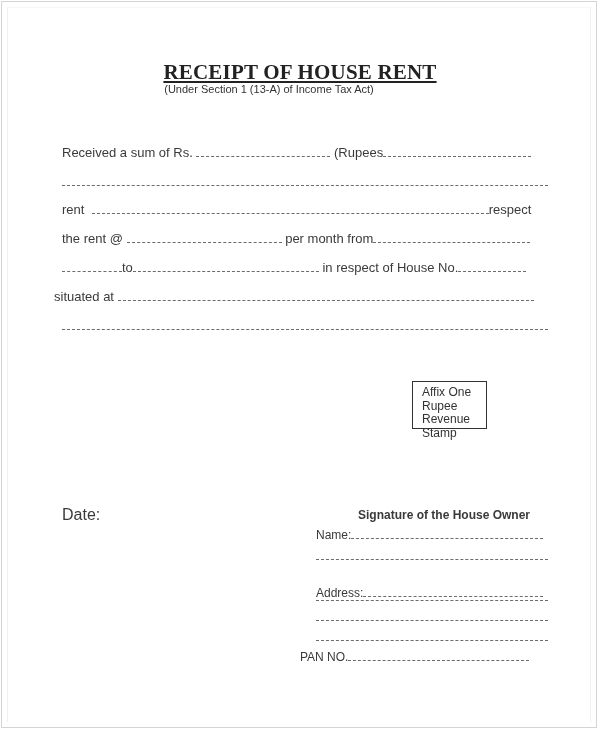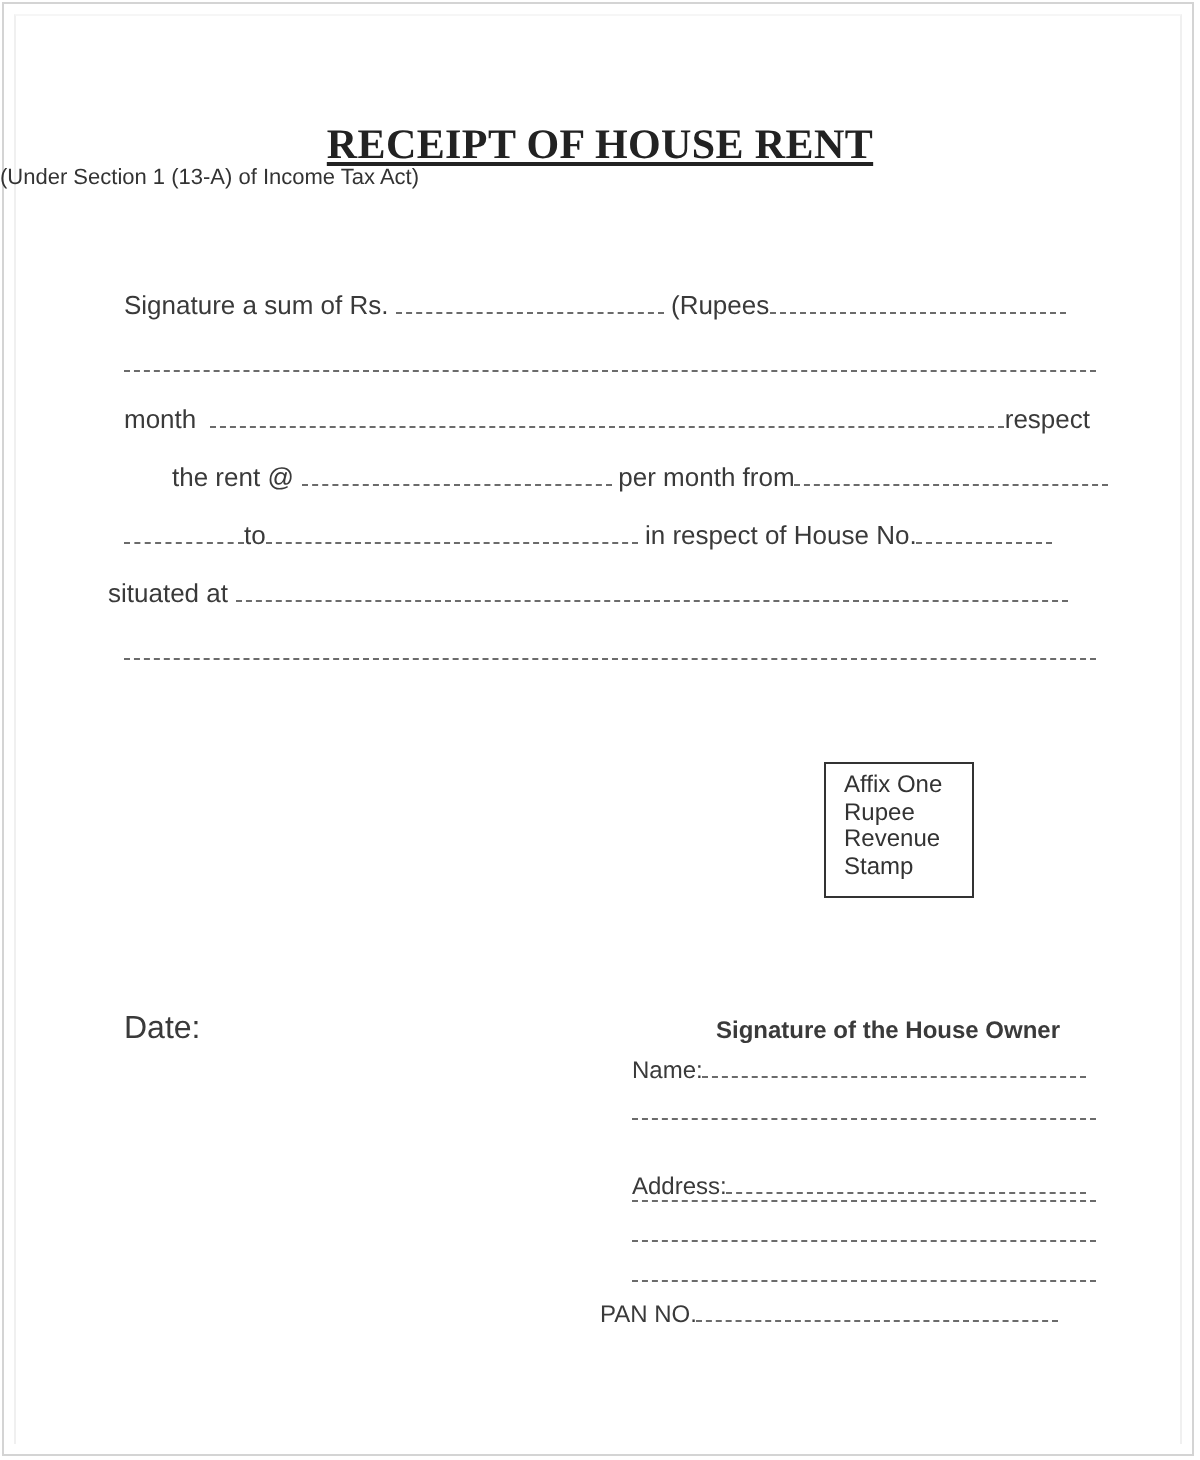--- a/index.html
+++ b/index.html
@@ -12,56 +12,56 @@
       position: absolute; left: 5px; top: 5px; right: 5px; bottom: 5px;
       border-left: 1px solid #f0f0f0; border-right: 1px solid #f0f0f0;
       border-top: 1px solid #f6f6f6;
     }
     .title {
       position: absolute; left: 0; width: 600px; top: 60px; text-align: center;
       font-family: "Liberation Serif", serif; font-weight: bold; font-size: 21px;
       color: #222; letter-spacing: 0.2px; text-decoration: underline;
     }
     .subtitle {
-      position: absolute; left: 0; width: 498px; top: 83px; 
-      font-family: "Liberation Sans", sans-serif; font-size: 11px; color: #333;
+      position: absolute; left: 0; width: 498px; top: 83px; text-align: center;
+      font-family: "Liberation Sans", sans-serif; font-size: 11px; color: #333; padding-left: 20px;
     }
     .line {
       position: absolute; font-family: "Liberation Sans", sans-serif; font-size: 13px;
       color: #3a3a3a; white-space: pre; line-height: 16px;
     }
     .blank {
       display: inline-block; border-bottom: 1px dashed #6b6b6b; height: 11px;
       vertical-align: baseline;
     }
     .stamp-box {
-      position: absolute; left: 412px; top: 381px; width: 75px; height: 68px;
+      position: absolute; left: 412px; top: 381px; width: 75px; height: 48px;
       border: 1px solid #333; box-sizing: border-box; padding: 4px 0 0 9px;
       font-family: "Liberation Sans", sans-serif; font-size: 12px; color: #333;
       line-height: 13.5px;
     }
     .stamp-box div { white-space: nowrap; }
   </style>
 </head>
 <body>
 
 <div class="page-frame">
   <div class="inner-frame"></div>
 </div>
 
 <div class="title">RECEIPT OF HOUSE RENT</div>
 <div class="subtitle">(Under Section 1 (13-A) of Income Tax Act)</div>
 
-<div class="line" style="left:62px; top:145px;"><span>Signature a sum of Rs.</span> <span class="blank" style="width:134px;"></span> <span>(Rupees</span><span class="blank" style="width:148px;"></span></div>
+<div class="line" style="left:62px; top:145px;"><span>Received a sum of Rs.</span> <span class="blank" style="width:134px;"></span> <span>(Rupees</span><span class="blank" style="width:148px;"></span></div>
 
 <div class="line" style="left:62px; top:174px;"><span class="blank" style="width:486px;"></span></div>
 
-<div class="line" style="left:62px; top:202px;"><span>month</span>  <span class="blank" style="width:397px;"></span><span>respect</span></div>
+<div class="line" style="left:62px; top:202px;"><span>rent</span>  <span class="blank" style="width:397px;"></span><span>respect</span></div>
 
-<div class="line" style="left:62px; top:231px;margin-left:24px;"><span>the rent @</span> <span class="blank" style="width:155px;"></span> <span>per month from</span><span class="blank" style="width:157px;"></span></div>
+<div class="line" style="left:62px; top:231px;"><span>the rent @</span> <span class="blank" style="width:155px;"></span> <span>per month from</span><span class="blank" style="width:157px;"></span></div>
 
 <div class="line" style="left:62px; top:260px;"><span class="blank" style="width:60px;"></span><span>to</span><span class="blank" style="width:186px;"></span> <span>in respect of House No.</span><span class="blank" style="width:68px;"></span></div>
 
 <div class="line" style="left:54px; top:289px;"><span>situated at</span> <span class="blank" style="width:416px;"></span></div>
 
 <div class="line" style="left:62px; top:318px;"><span class="blank" style="width:486px;"></span></div>
 
 <div class="stamp-box">
   <div>Affix One</div>
   <div>Rupee</div>

